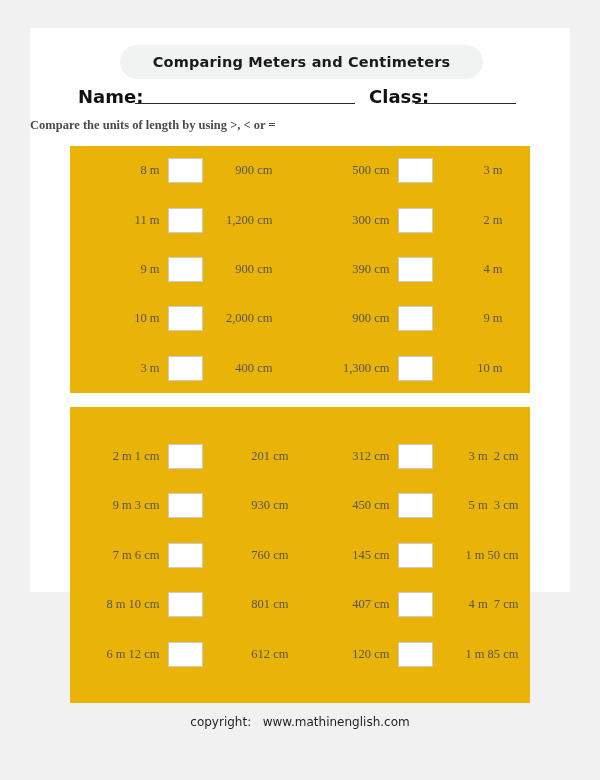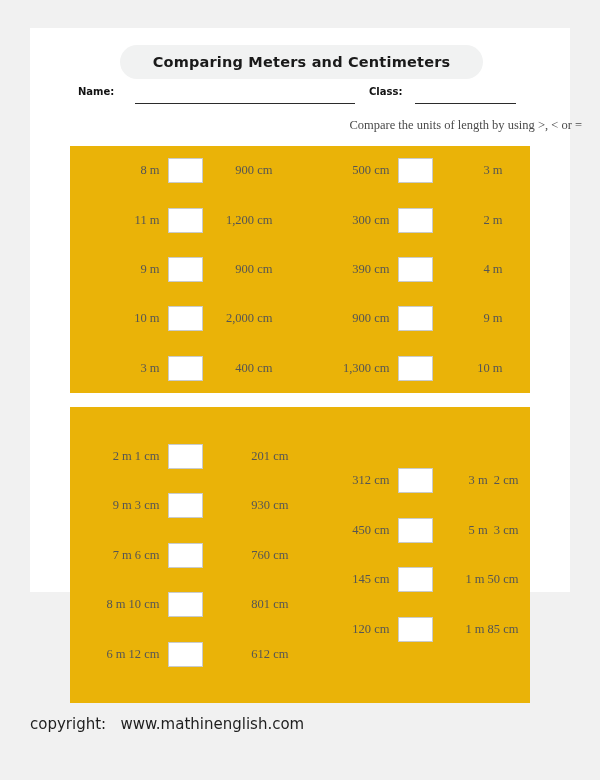--- a/index.html
+++ b/index.html
@@ -48,47 +48,48 @@
   .namerow {
     position: absolute;
     left: 0;
     top: 58px;
     width: 540px;
     height: 22px;
   }
   .field-label {
     position: absolute;
     font-family: "DejaVu Sans", sans-serif;
-    font-size: 10px;
+    font-size: 18px;
     font-weight: bold;
     color: #111111;
     top: 0px;
     white-space: nowrap;
   }
   .lbl-name { left: 48px; }
   .lbl-class { left: 339px; }
   .rule {
     position: absolute;
     height: 0;
     border-bottom: 1.6px solid #2b2b2b;
     top: 17px;
   }
   .rule-name { left: 105px; width: 220px; }
   .rule-class { left: 385px; width: 101px; }
 
   
   .instruction {
     position: absolute;
-    left: 12px;
+    left: 0;
     top: 90px;
     width: 540px;
-    text-align: right;
+    text-align: left;
     font-family: "Liberation Serif", serif;
     font-size: 12.5px;
     color: #4a4a4a;
+    font-weight: bold;
   }
 
   
   .panel {
     position: absolute;
     left: 40px;
     width: 460px;
     background: #eab308;
     display: flex;
   }
@@ -137,23 +138,23 @@
     box-sizing: border-box;
     flex: 0 0 auto;
   }
 
   
   .footer {
     position: absolute;
     left: 0;
     top: 687px;
     width: 540px;
-    text-align: left;
+    text-align: center;
     font-family: "DejaVu Sans", sans-serif;
-    font-size: 15px;
+    font-size: 12px;
     color: #1f1f1f;
     white-space: pre;
   }
 </style>
 </head>
 <body>
 
 <div class="page">
 
   <div class="title-pill">
@@ -263,20 +264,25 @@
           <span class="operand left">450 cm</span>
           <div class="answer-box"></div>
           <span class="operand right">5 m  3 cm</span>
         </div>
         <div class="prob-row">
           <span class="operand left">145 cm</span>
           <div class="answer-box"></div>
           <span class="operand right">1 m 50 cm</span>
         </div>
         <div class="prob-row">
+          <span class="operand left">407 cm</span>
+          <div class="answer-box"></div>
+          <span class="operand right">4 m  7 cm</span>
+        </div>
+        <div class="prob-row">
           <span class="operand left">120 cm</span>
           <div class="answer-box"></div>
           <span class="operand right">1 m 85 cm</span>
         </div>
       </div>
     </div>
 
   <div class="footer">copyright:   www.mathinenglish.com</div>
 
 </div>

